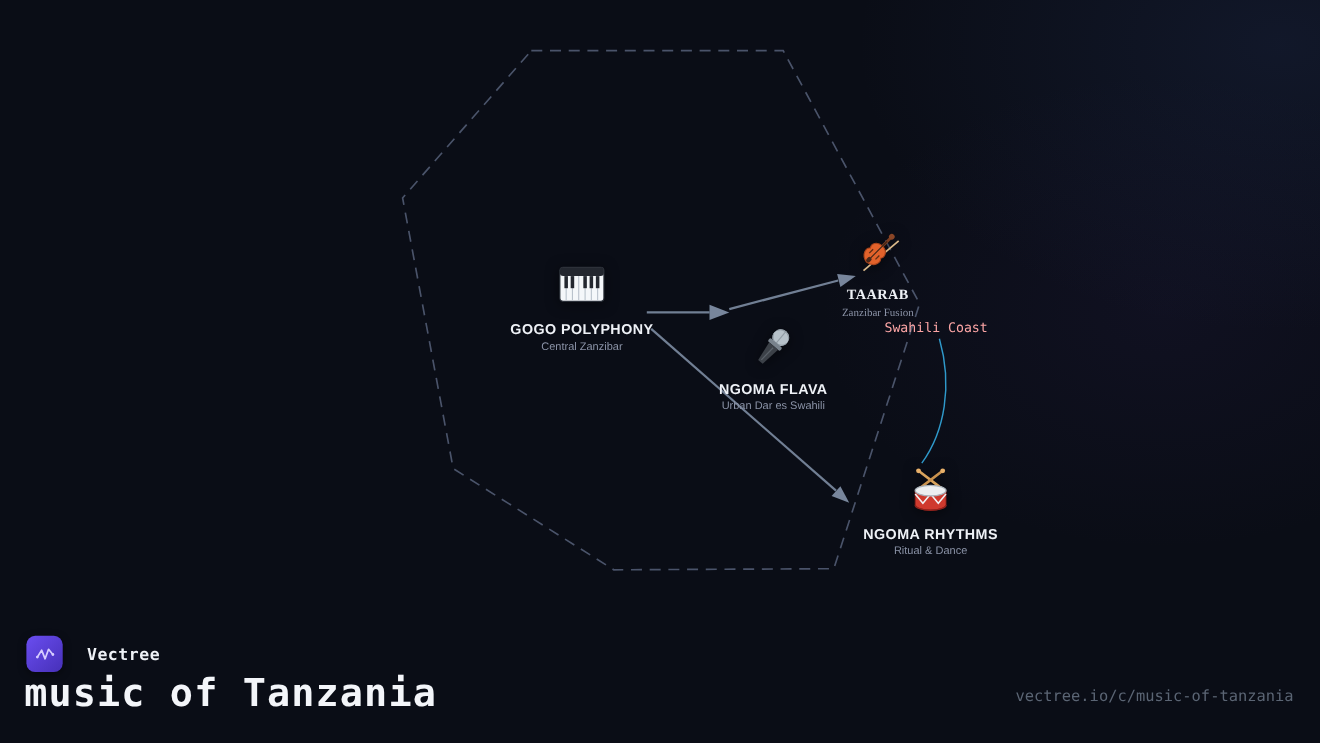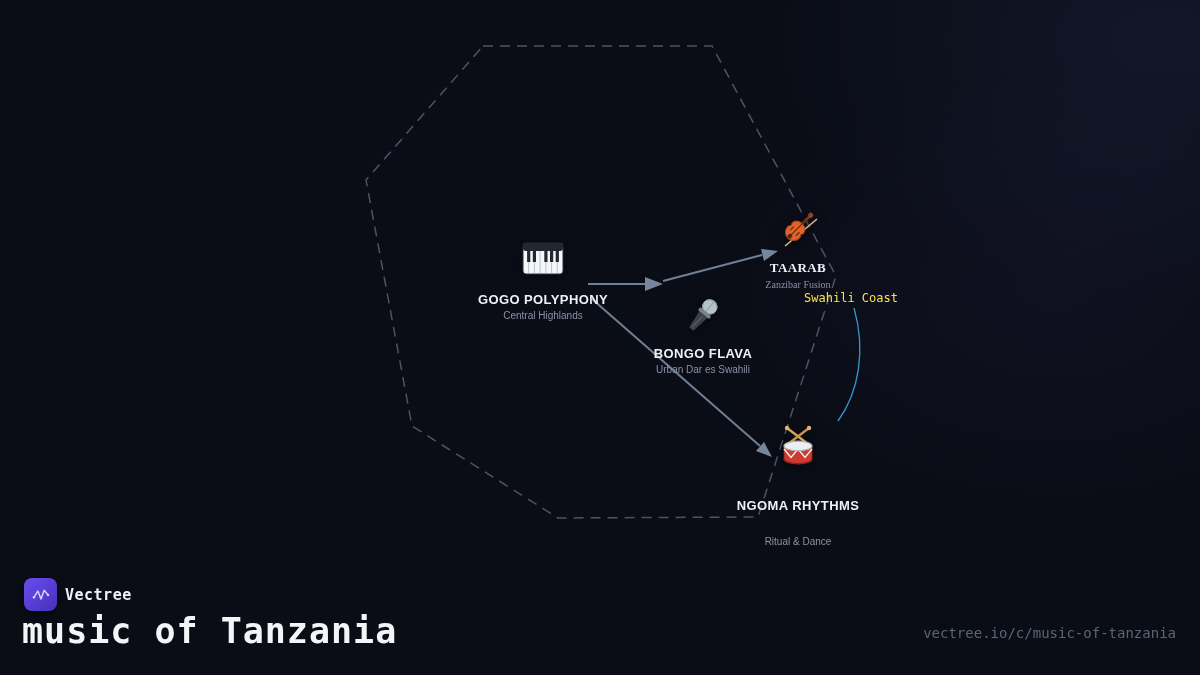--- a/index.html
+++ b/index.html
@@ -22,25 +22,25 @@
   .node-label{
     margin-top:8px;font-size:13px;font-weight:bold;letter-spacing:0.4px;
     color:#eef1f6;text-align:center;white-space:nowrap;
   }
   .node-sublabel{
     margin-top:3px;font-size:10px;color:#8a92a6;text-align:left;white-space:nowrap;
   }
   .annotation{
     position:absolute;transform:translateX(-50%);
     font-family:"DejaVu Sans Mono", monospace;
-    font-size:12px;color:#fde047;white-space:nowrap;cursor:pointer;
+    font-size:12px;color:#fca5a5;white-space:nowrap;cursor:pointer;
   }
   .brand-row{
     position:absolute;left:24px;top:578px;
-    display:flex;align-items:center;gap:8px;
+    display:flex;align-items:center;gap:22px;
   }
   .logo{
     width:33px;height:33px;border-radius:8px;
     background:linear-gradient(135deg,#6a4df0 0%,#4630b8 100%);
     display:flex;align-items:center;justify-content:center;
     box-shadow:0 2px 8px rgba(0,0,0,0.45);
   }
   .brand-name{
     font-family:"DejaVu Sans Mono", monospace;
     font-size:15px;font-weight:bold;letter-spacing:0.5px;color:#eef1f6;
@@ -68,21 +68,21 @@
   <polygon points="663,284 645,277 645,291" fill="#8494ab" opacity="0.9"></polygon>
   <line x1="663" y1="281" x2="762" y2="255" stroke="#8494ab" stroke-width="2" opacity="0.85"></line>
   <polygon points="778,251 764,261 761,249" fill="#8494ab" opacity="0.9"></polygon>
 
   <line x1="592" y1="299" x2="760" y2="446" stroke="#8494ab" stroke-width="2" opacity="0.85"></line>
   <polygon points="772,457 756,451 764,442" fill="#8494ab" opacity="0.9"></polygon>
 
   <path d="M 854,308 C 866,350 859,392 838,421" fill="none" stroke="#38bdf8" stroke-width="1.3" opacity="0.8"></path>
 </svg>
 
-<div class="node" style="left:543px;top:232px;">
+<div class="node" style="left:529px;top:232px;">
   <div class="node-icon">
     <svg width="52" height="52" viewBox="0 0 52 52">
       <rect x="6" y="11" width="40" height="31" rx="3" fill="#f4f7fa" stroke="#2a2f38" stroke-width="1"></rect>
       <rect x="6" y="11" width="40" height="8" rx="3" fill="#23272f"></rect>
       <g stroke="#b9c2cc" stroke-width="1">
         <line x1="11.7" y1="19" x2="11.7" y2="41"></line>
           <line x1="17.4" y1="19" x2="17.4" y2="41"></line>
         <line x1="23.1" y1="19" x2="23.1" y2="41"></line>
           <line x1="28.9" y1="19" x2="28.9" y2="41"></line>
         <line x1="34.6" y1="19" x2="34.6" y2="41"></line>
@@ -91,21 +91,21 @@
       <g fill="#23272f">
         <rect x="10.1" y="19" width="3.2" height="11"></rect>
           <rect x="15.8" y="19" width="3.2" height="11"></rect>
         <rect x="27.3" y="19" width="3.2" height="11"></rect>
           <rect x="33.0" y="19" width="3.2" height="11"></rect>
         <rect x="38.7" y="19" width="3.2" height="11"></rect>
       </g>
     </svg>
   </div>
   <div class="node-label">GOGO POLYPHONY</div>
-  <div class="node-sublabel">Central Highlands</div>
+  <div class="node-sublabel">Central Zanzibar</div>
 </div>
 
 <div class="node" style="left:798px;top:204px;font-family:Liberation Serif, serif;">
   <div class="node-icon">
     <svg width="48" height="48" viewBox="0 0 48 48">
       <line x1="11" y1="42" x2="43" y2="15" stroke="#d9b98a" stroke-width="1.6"></line>
       <g transform="rotate(45 24 24)">
         <rect x="22.7" y="6" width="2.6" height="16" rx="1.2" fill="#7a3c20"></rect>
         <circle cx="24" cy="6" r="2.6" fill="#8a4526"></circle>
         <path d="M24,18 C17,18 15,24 17.5,27 C14.5,29 15,37 24,38.5 C33,37 33.5,29 30.5,27 C33,24 31,18 24,18 Z" fill="#e2622b" stroke="#a8441c" stroke-width="1"></path>
@@ -127,25 +127,25 @@
         <circle cx="24" cy="13" r="8" fill="#b6c1c9"></circle>
         <path d="M17,10 a8,8 0 0 1 14,0" fill="none" stroke="#8f9aa3" stroke-width="1"></path>
         <path d="M16.3,14 a8,8 0 0 0 15.4,0" fill="none" stroke="#8f9aa3" stroke-width="1"></path>
         <line x1="24" y1="5" x2="24" y2="21" stroke="#8f9aa3" stroke-width="1"></line>
         <rect x="16.5" y="19.5" width="15" height="4" rx="1.5" fill="#78828c"></rect>
         <path d="M18.5,23.5 L29.5,23.5 L26.8,43 L21.2,43 Z" fill="#3c4148"></path>
         <line x1="24.6" y1="25" x2="23.4" y2="41" stroke="#5a6169" stroke-width="1.2"></line>
       </g>
     </svg>
   </div>
-  <div class="node-label">BONGO FLAVA</div>
+  <div class="node-label">NGOMA FLAVA</div>
   <div class="node-sublabel">Urban Dar es Swahili</div>
 </div>
 
-<div class="node" style="left:798px;top:422px;gap:20px;">
+<div class="node" style="left:846px;top:422px;">
   <div class="node-icon">
     <svg width="48" height="48" viewBox="0 0 48 48">
       <line x1="13" y1="6" x2="34" y2="22" stroke="#d8a35c" stroke-width="2.4" stroke-linecap="round"></line>
       <line x1="35" y1="6" x2="14" y2="22" stroke="#c9924e" stroke-width="2.4" stroke-linecap="round"></line>
       <circle cx="13" cy="6" r="2.2" fill="#e8b06a"></circle>
       <circle cx="35" cy="6" r="2.2" fill="#e8b06a"></circle>
       <path d="M10,24 L10,37 A14,4.8 0 0 0 38,37 L38,24 Z" fill="#cf3a2e" stroke="#8f221c" stroke-width="0.8"></path>
       <polyline points="10,27 17,35.5 24,27 31,35.5 38,27" fill="none" stroke="#f0f2f4" stroke-width="1.4"></polyline>
       <ellipse cx="24" cy="24" rx="14" ry="4.8" fill="#eceff1" stroke="#a9b2ba" stroke-width="1.2"></ellipse>
       <path d="M10,37 a14,4.8 0 0 0 28,0" fill="none" stroke="#8f221c" stroke-width="1.4"></path>

